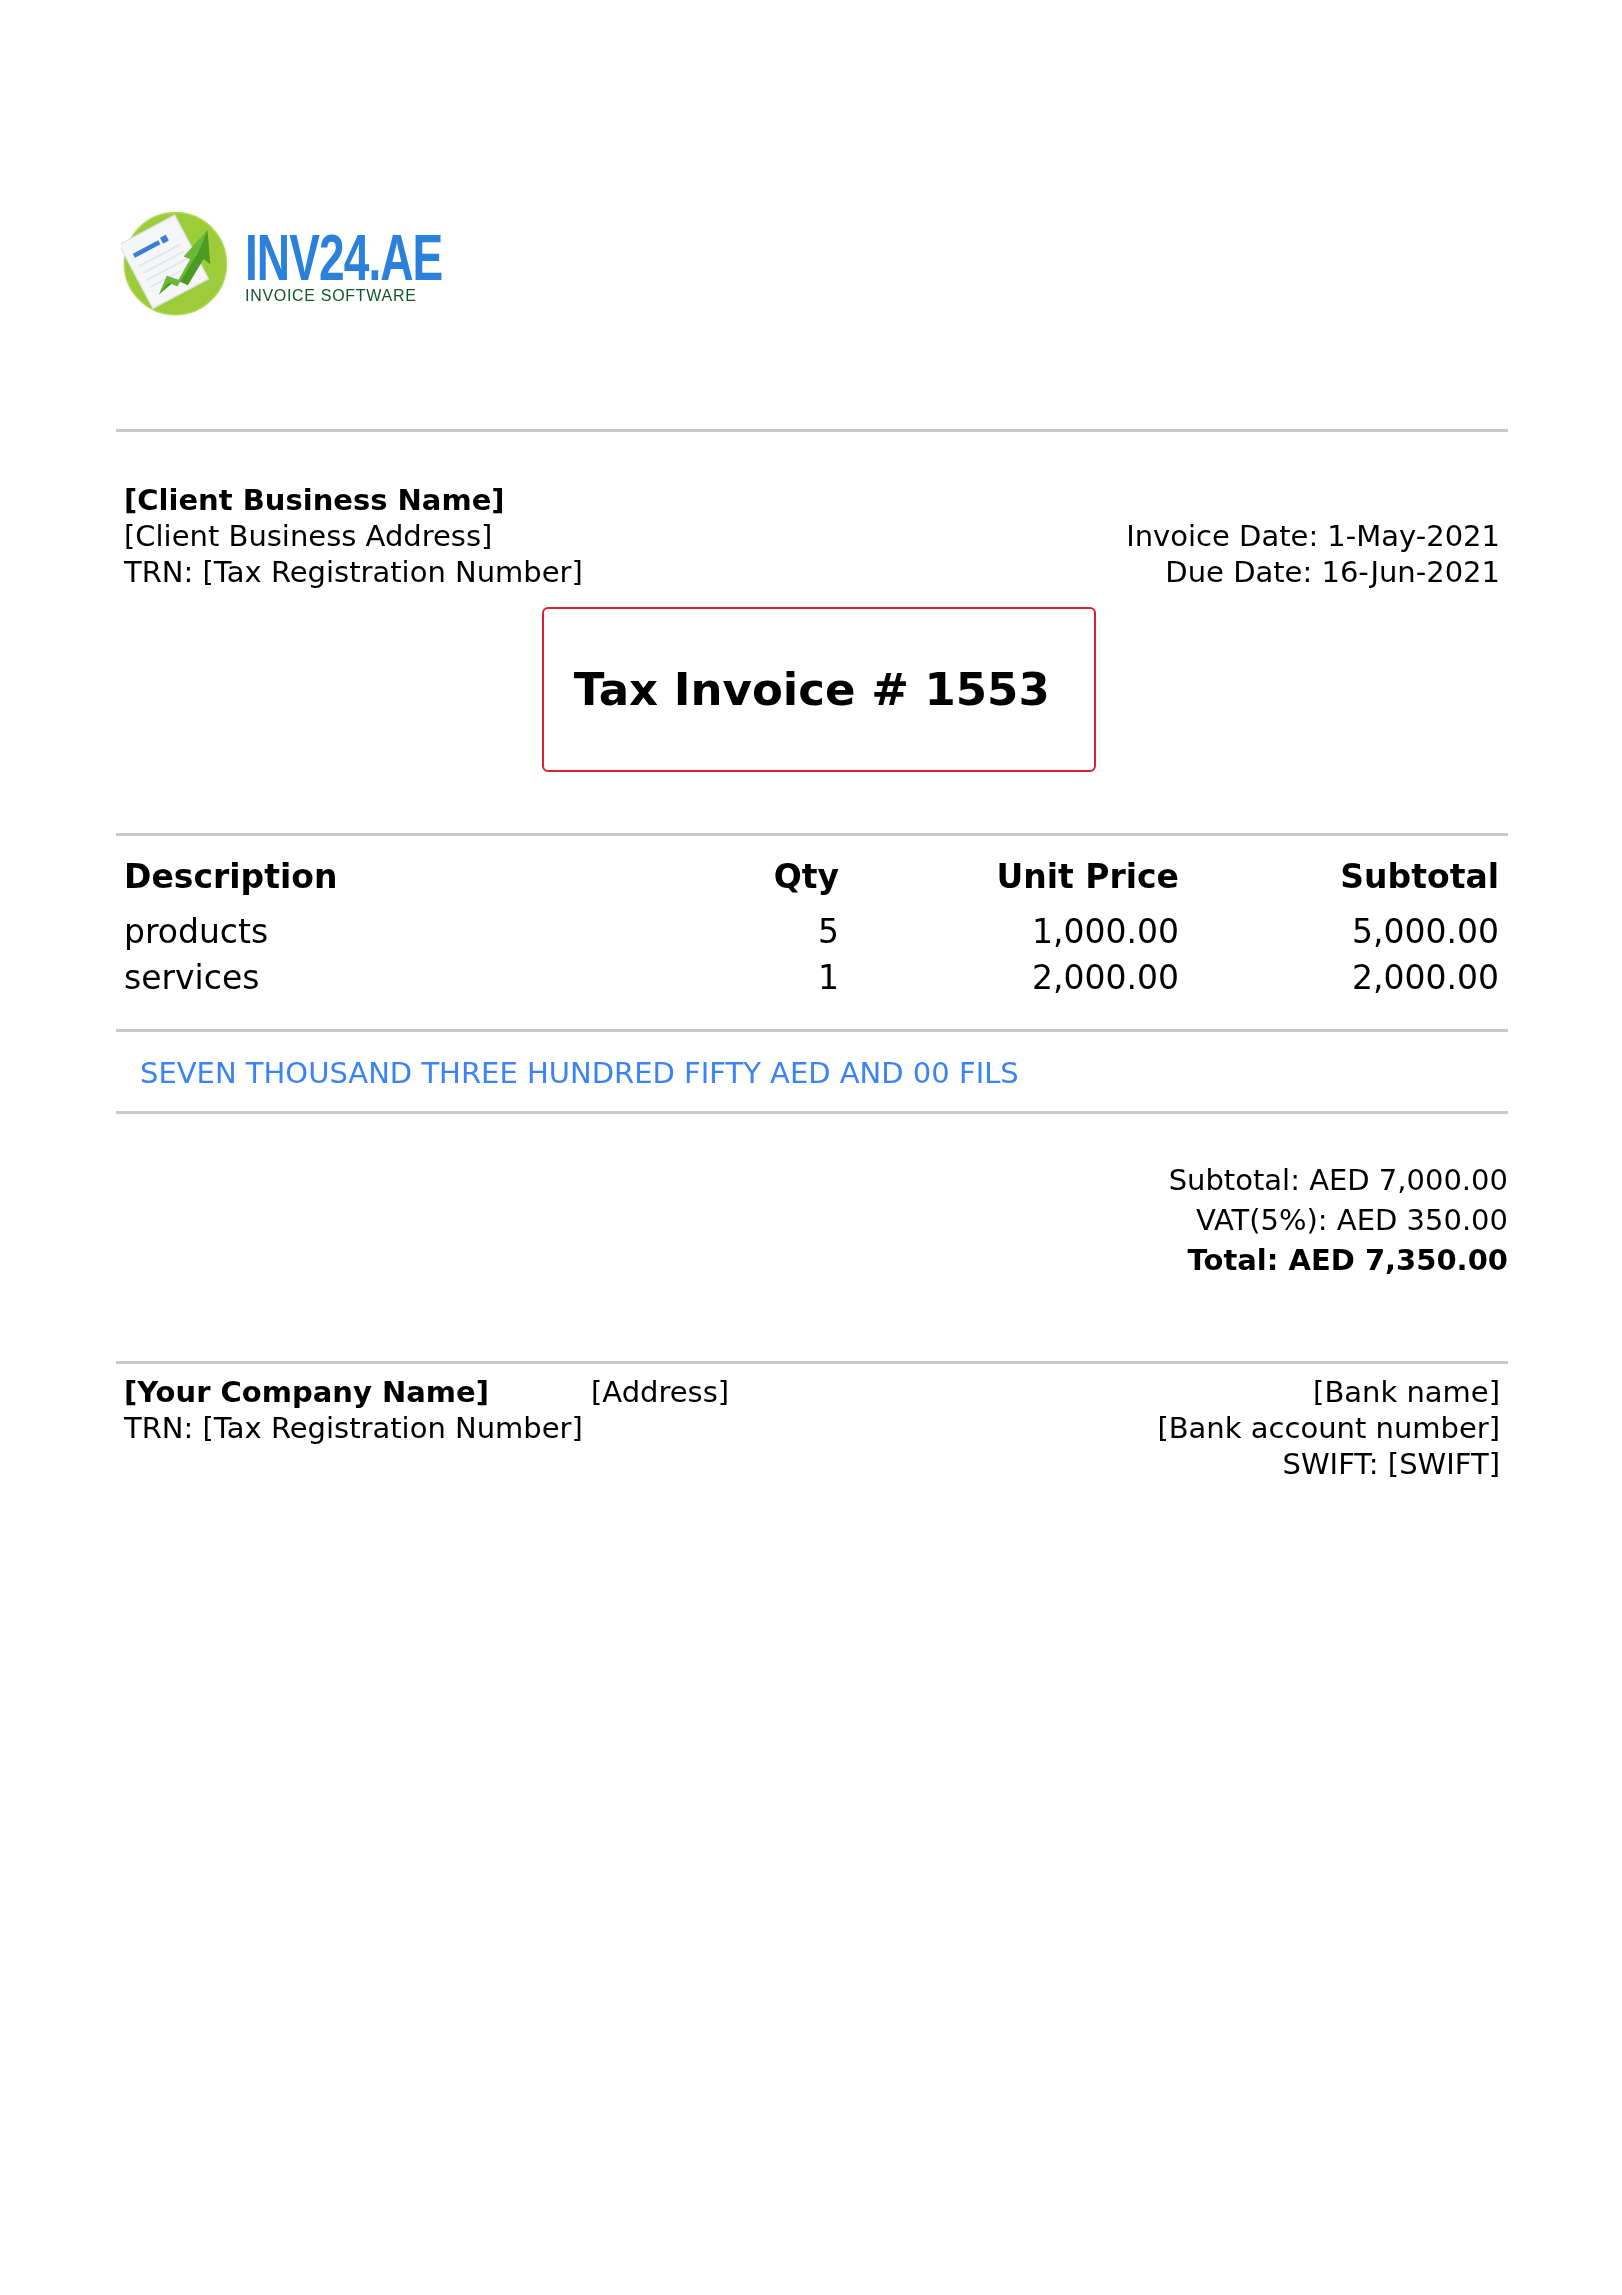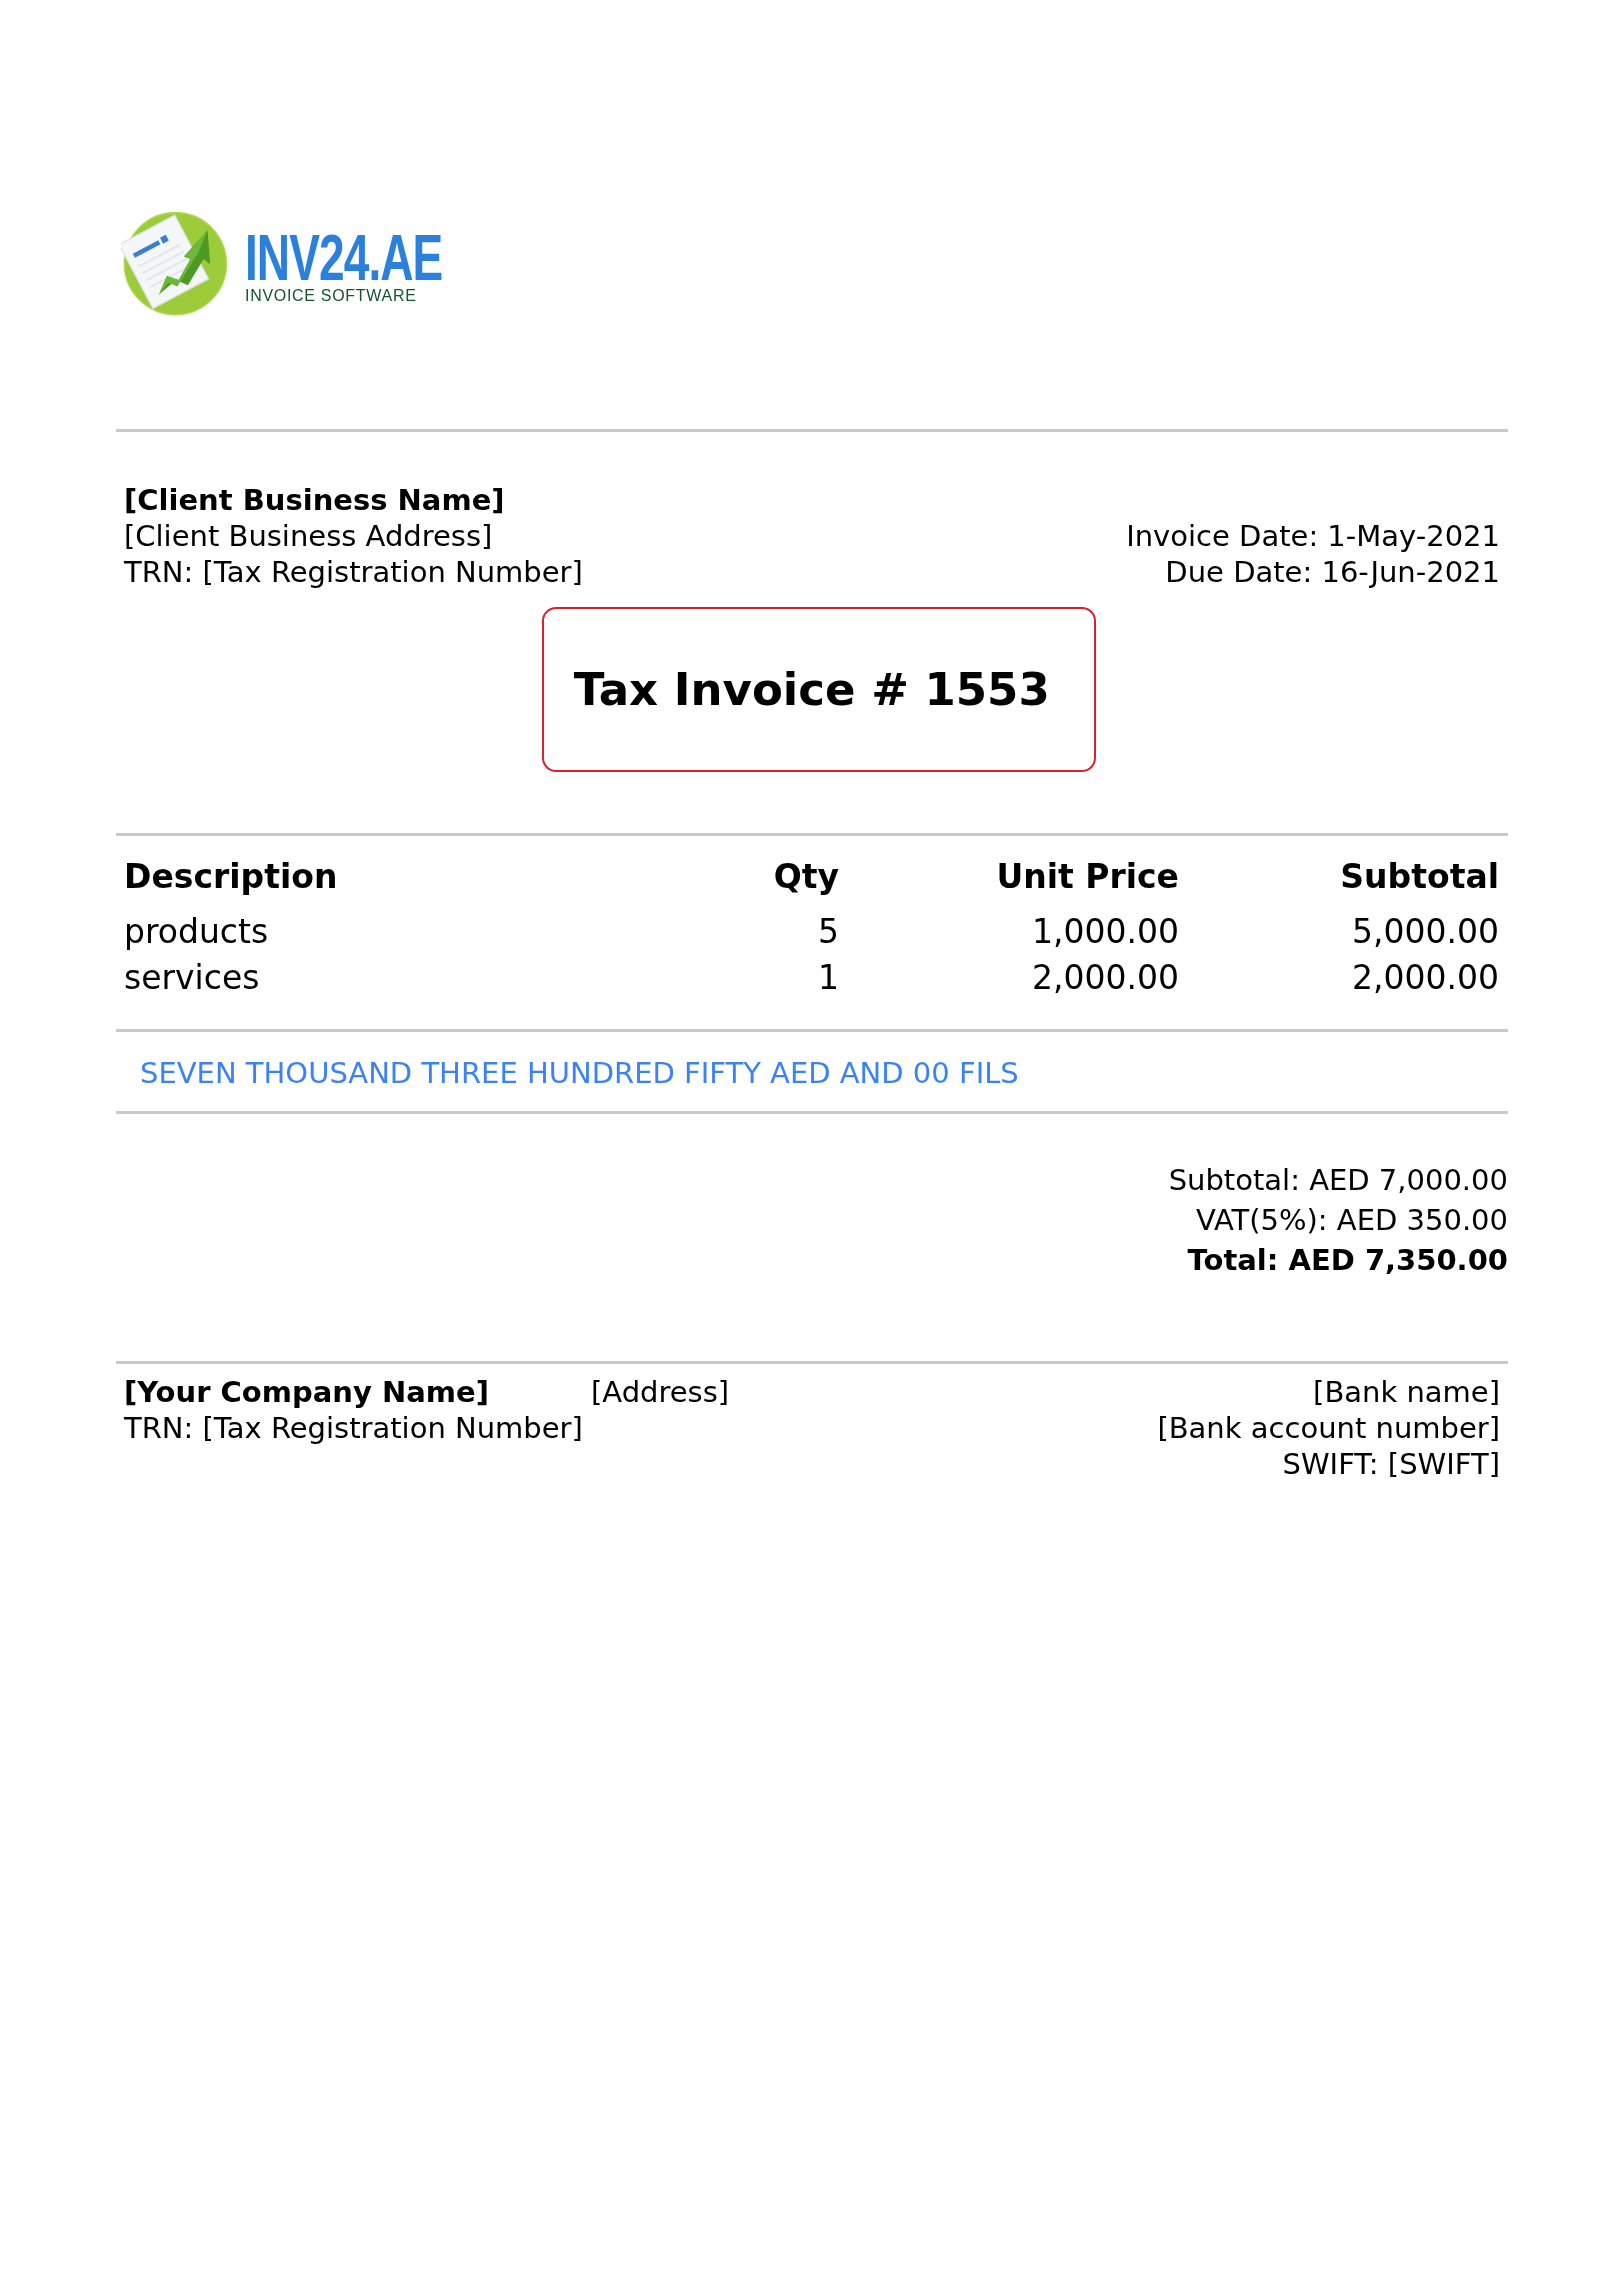--- a/index.html
+++ b/index.html
@@ -80,21 +80,21 @@
     text-align: right;
   }
 
   
   .title-box {
     left: 542px;
     top: 607px;
     width: 550px;
     height: 161px;
     border: 2.6px solid #d9222f;
-    border-radius: 14px;
+    border-radius: 6px;
     display: flex;
     align-items: center;
     justify-content: center;
   }
   .title-text {
     font-size: 45px;
     font-weight: bold;
     line-height: 52px;
     white-space: nowrap;
     margin-left: -14.4px;

